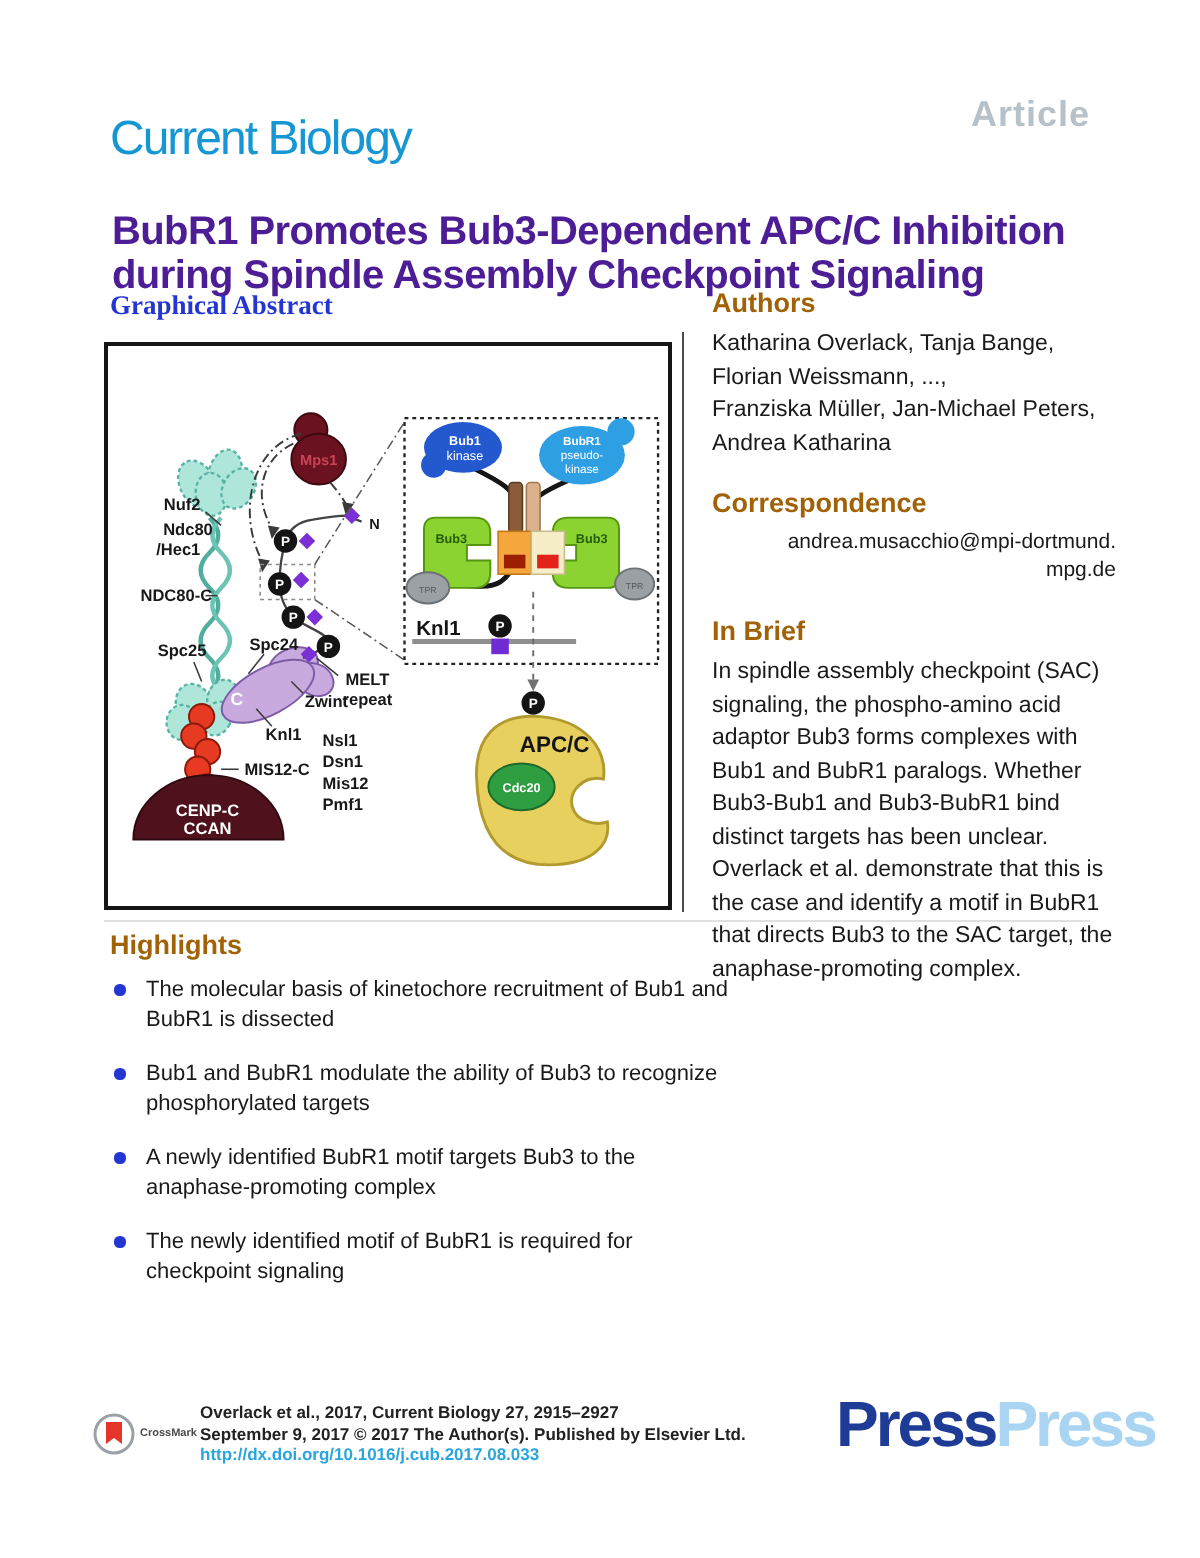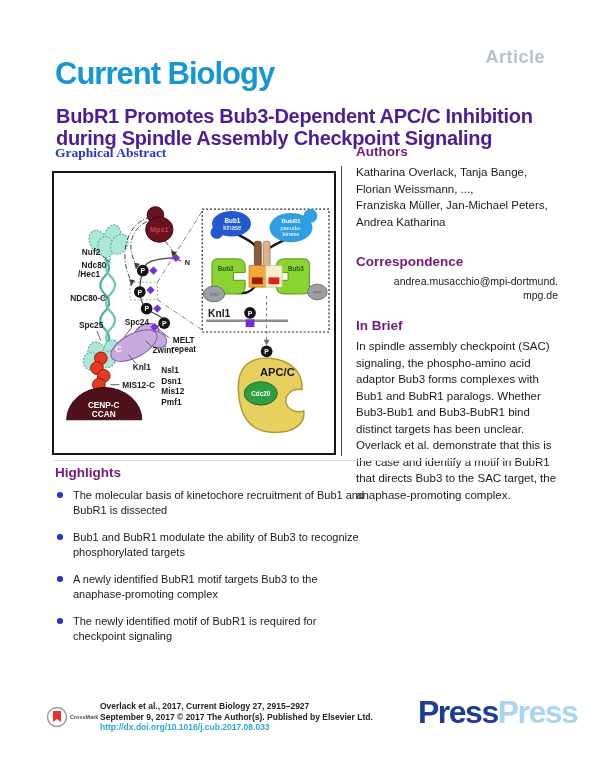--- a/index.html
+++ b/index.html
@@ -1,32 +1,32 @@
 <!DOCTYPE html>
 <html><head>
 <meta charset="utf-8">
 <style>
   html,body{margin:0;padding:0;background:#ffffff;}
   body{width:600px;height:779px;position:relative;font-family:"Liberation Sans",sans-serif;color:#1c1c1e;overflow:hidden;}
   .page{position:absolute;inset:0;background:#fff;}
 
   .article-label{position:absolute;top:47px;right:55px;font-size:18px;font-weight:bold;color:#b7c1c8;letter-spacing:.5px;}
-  .journal{position:absolute;left:55px;top:56px;font-size:31px;font-weight:bold;color:#1697d4;letter-spacing:-1px;}
+  .journal{position:absolute;left:55px;top:56px;font-size:24px;font-weight:normal;color:#1697d4;letter-spacing:-1px;}
   .title{position:absolute;left:55px;top:104px;margin:1px;font-size:20px;line-height:22px;font-weight:bold;color:#4c1d95;letter-spacing:-.3px;width:520px;}
 
   .ga-heading{position:absolute;left:55px;top:145px;font-size:13.5px;font-weight:bold;color:#2336d4;font-family:Liberation Serif, serif;}
   .figure-box{position:absolute;left:52px;top:171px;width:280px;height:280px;border:2px solid #161616;background:#fff;}
   .figure-box svg{display:block;}
   svg text{font-family:"Liberation Sans",sans-serif;}
 
   .col-divider{position:absolute;left:341px;top:166px;width:1px;height:290px;background:#4a4a4a;}
 
   .right-col{position:absolute;left:356px;top:144px;width:202px;}
-  .col-heading{font-size:13.5px;font-weight:bold;color:#701a75;margin:0 0 5px 0;}
-  .authors-lines{font-size:11.5px;line-height:16.5px;font-weight:500;color:#1a1a1c;margin-bottom:24px;}
+  .col-heading{font-size:13.5px;font-weight:bold;color:#a16207;margin:0 0 5px 0;}
+  .authors-lines{font-size:11.5px;line-height:16.5px;font-weight:500;color:#1a1a1c;margin-bottom:14px;}
   .email{font-size:10.5px;line-height:14px;font-weight:500;color:#1a1a1c;margin-bottom:16px;text-align:right;}
   .inbrief-text{font-size:11.5px;line-height:16.5px;font-weight:500;color:#1a1a1c;}
 
   .section-rule{position:absolute;left:52px;top:460px;width:493px;height:1px;background:#e0e0e0;}
 
   .highlights{position:absolute;left:55px;top:465px;width:310px;}
   .highlights ul{list-style:none;margin:8px 0 0 0;padding:0;}
   .highlights li{position:relative;padding-left:18px;margin-bottom:13px;font-size:11px;line-height:14.5px;font-weight:500;color:#1a1a1c;}
   .hl-dot{position:absolute;left:2px;top:4px;width:5.5px;height:5.5px;border-radius:50%;background:#2336d4;}
 

